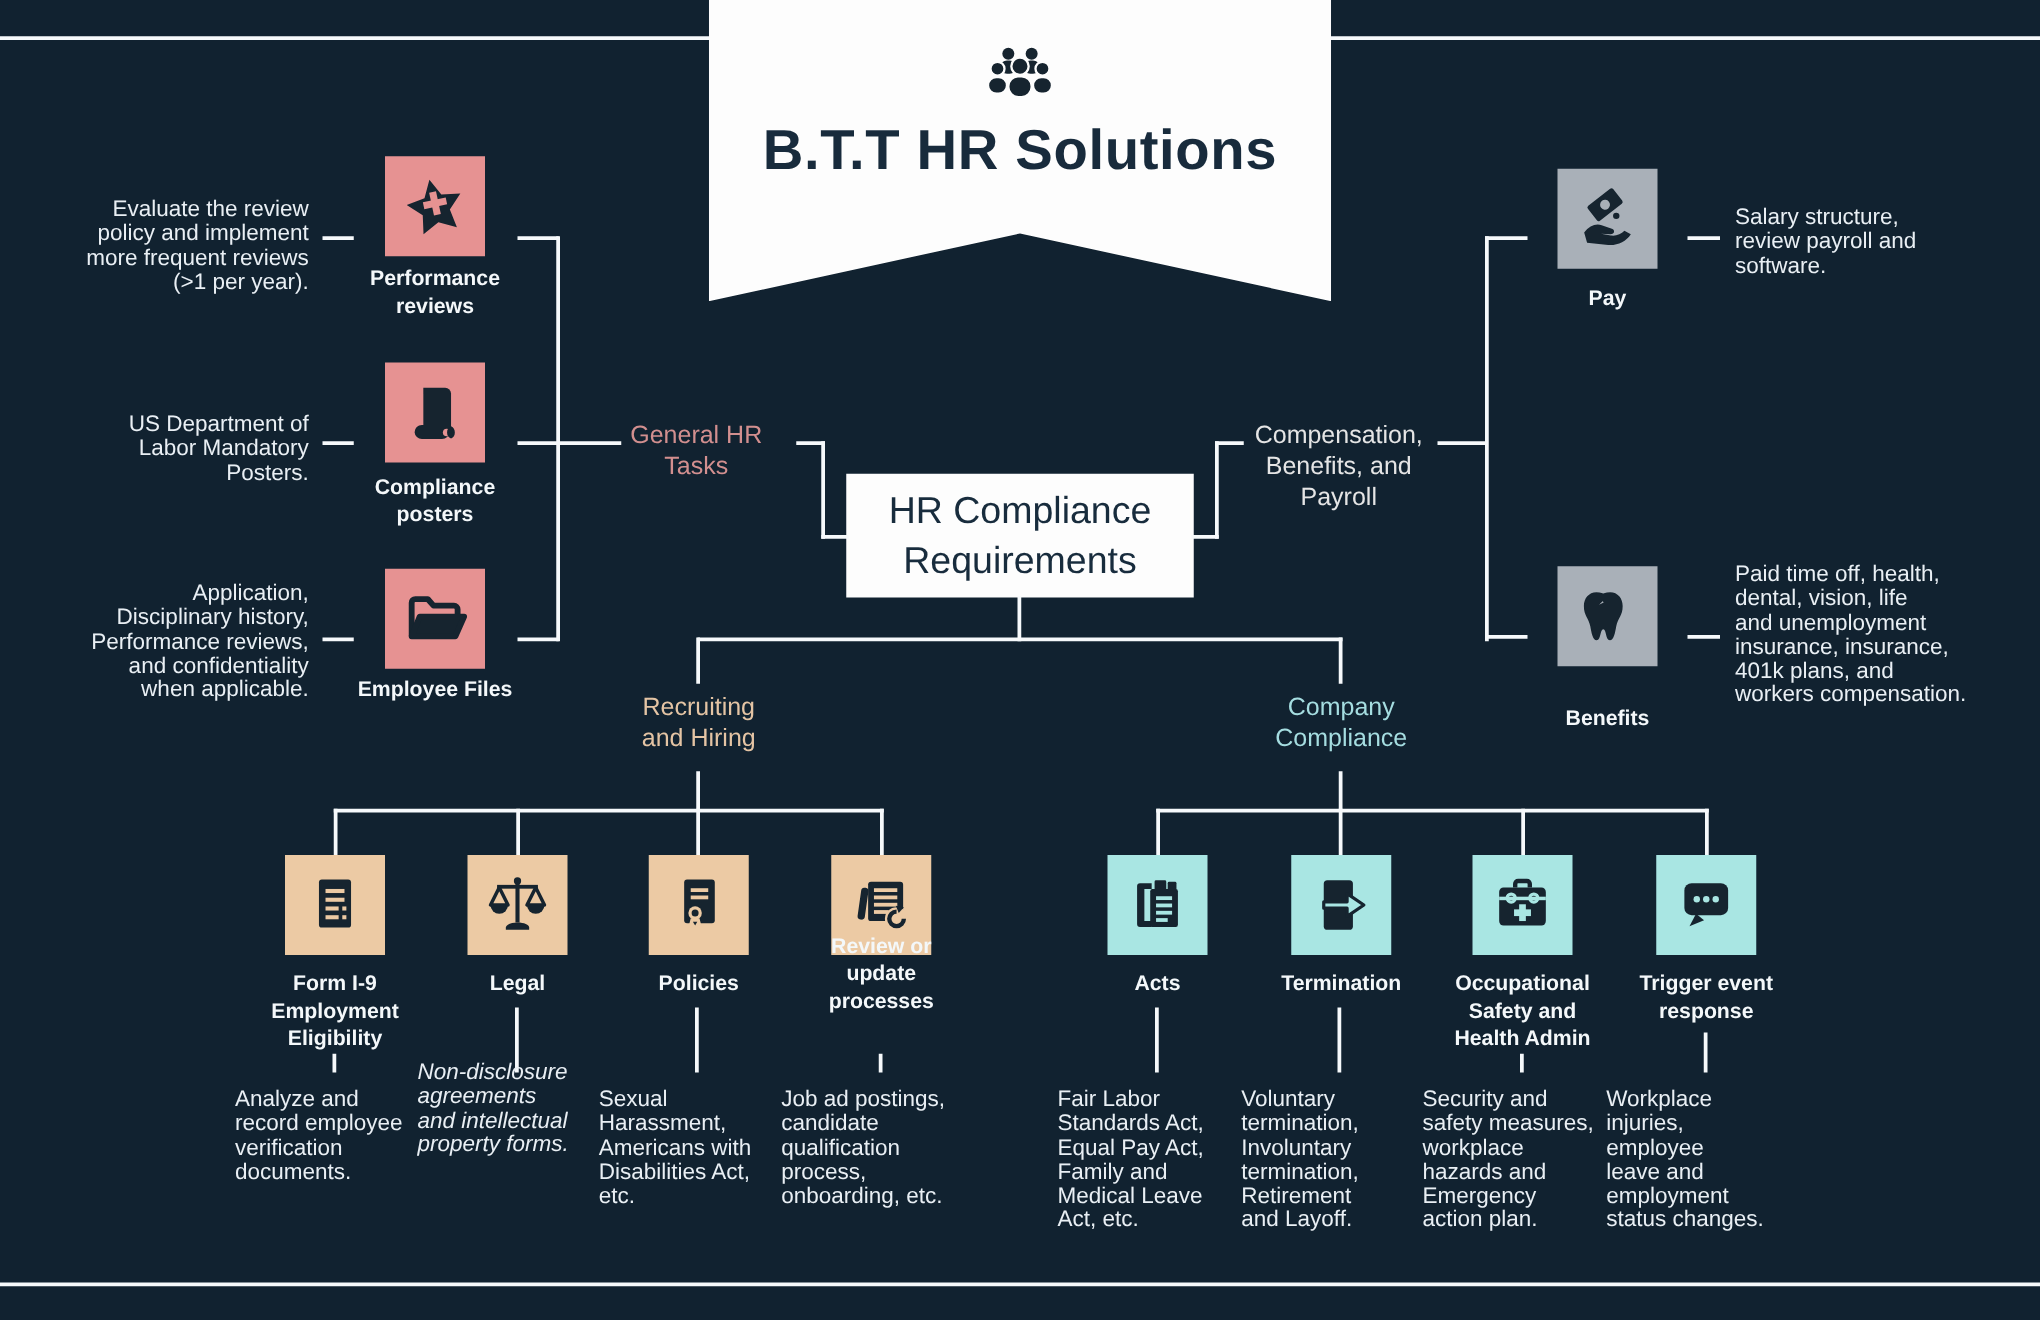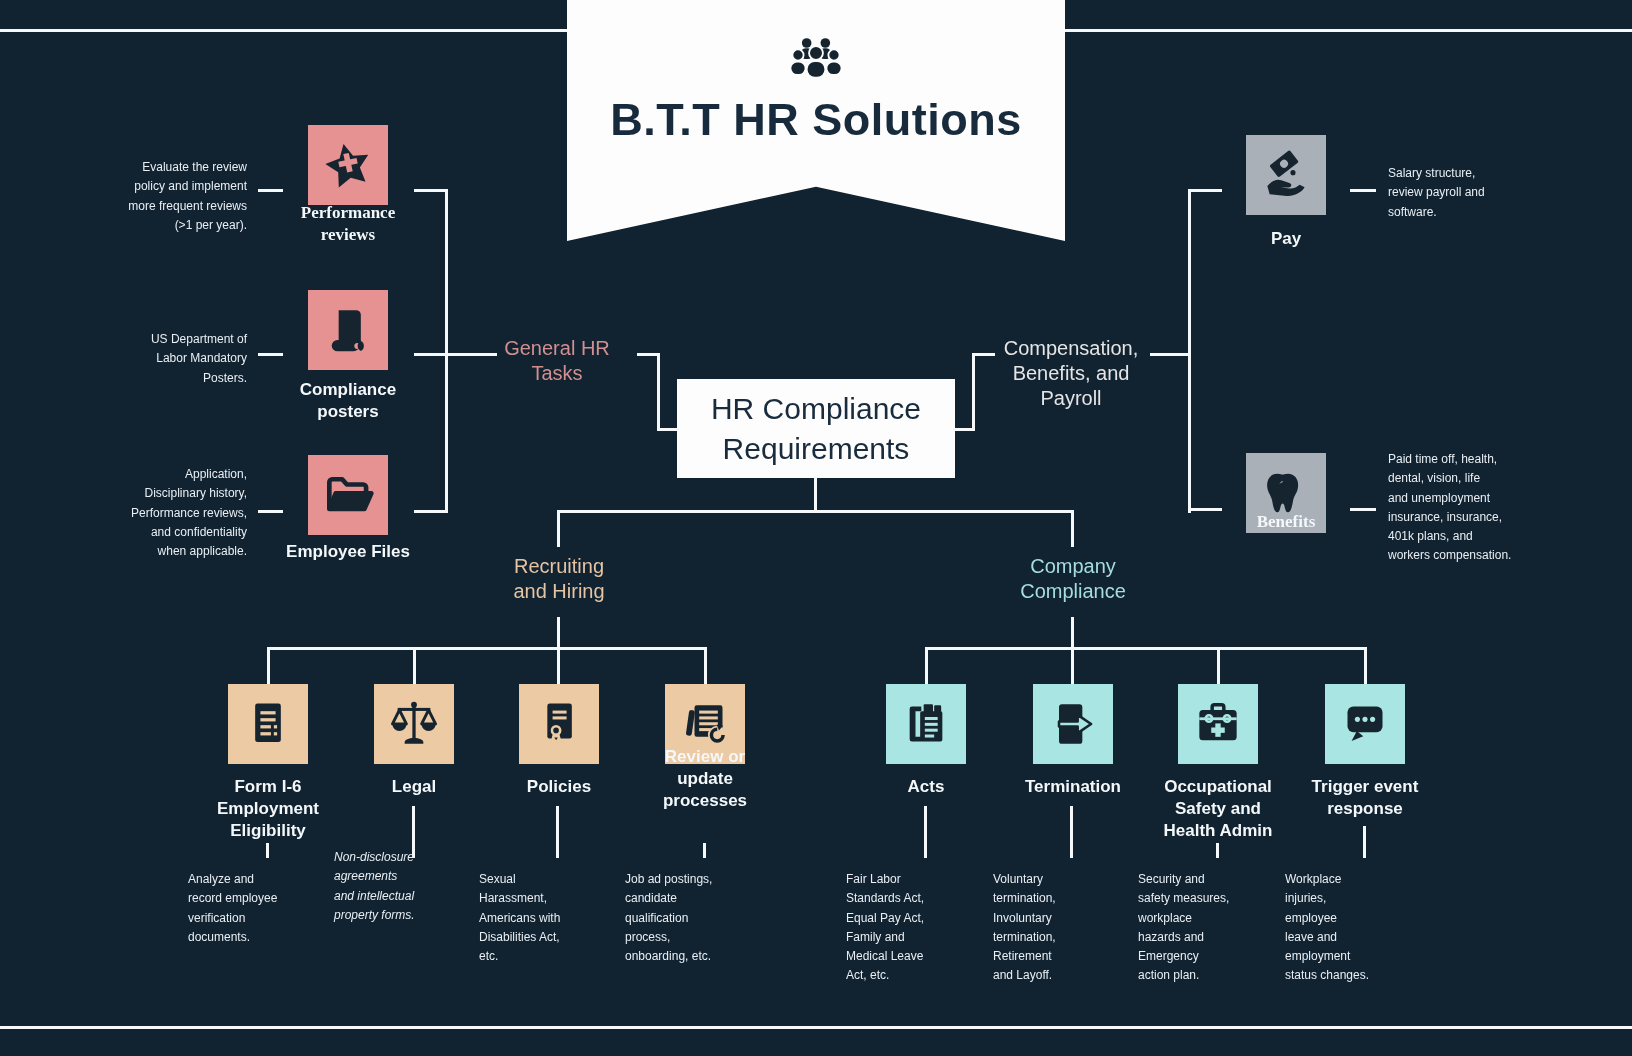--- a/index.html
+++ b/index.html
@@ -22,21 +22,21 @@
   .lbl-tan{color:#e4c4a4;}
   .lbl-teal{color:#a5dde0;}
   .sq{position:absolute;width:80px;height:80px;display:flex;align-items:center;justify-content:center;}
   .sq-pink{background:#e69292;}
   .sq-gray{background:#a9b0b8;}
   .sq-tan{background:#eccaa4;}
   .sq-teal{background:#a9e6e3;}
   .sq svg{width:56px;height:56px;}
   .item-label{position:absolute;text-align:center;font-weight:bold;font-size:17px;
           line-height:22px;color:#f4f8fa;}
-  .desc{position:absolute;font-size:12px;line-height:19.3px;color:#e9eff4;}
+  .desc{position:absolute;font-size:18px;line-height:19.3px;color:#e9eff4;}
   .desc-r{text-align:right;}
   .desc-c{text-align:left;}
   .ic{fill:#16242f;}
 </style>
 </head>
 <body>
 
 <div class="page">
 
   <div class="ln" style="left:0;top:29px;width:1632px;height:3px;"></div>
@@ -90,21 +90,21 @@
 
   <div class="sq sq-pink" style="left:308px;top:125px;">
     <svg viewBox="0 0 48 48">
       <path class="ic" transform="rotate(-12 24 24)" d="M24 5.5l5.9 11.6 12.9 2-9.3 9.2 2.2 12.9L24 35.2l-11.7 6 2.2-12.9-9.3-9.2 12.9-2z"></path>
       <g fill="#e69292" transform="rotate(-12 24 22)">
           <rect x="21.6" y="14" width="4.8" height="16"></rect>
           <rect x="16" y="19.6" width="16" height="4.8"></rect>
         </g>
     </svg>
   </div>
-  <div class="item-label pre" style="left:268px;top:202px;width:160px;font-family:Liberation Serif, serif;">Performance
+  <div class="item-label pre" style="left:268px;top:212px;width:160px;">Performance
 reviews</div>
   <div class="desc desc-r pre" style="left:67px;top:158px;width:180px;">Evaluate the review
 policy and implement
 more frequent reviews
 (&gt;1 per year).</div>
 
   <div class="sq sq-pink" style="left:308px;top:290px;">
     <svg viewBox="0 0 48 48">
       <path class="ic" d="M16 7h15a4 4 0 0 1 4 4v24H16z"></path>
       <path class="ic" d="M10 37.5a5 5 0 0 1 5-5h20a5 5 0 0 0-1.2 3.3v1.4a5 5 0 0 1-5 5H15a5 5 0 0 1-5-4.7z"></path>
@@ -154,21 +154,21 @@
   <div class="item-label pre" style="left:1206px;top:228px;width:160px;">Pay</div>
   <div class="desc pre" style="left:1388px;top:164px;width:200px;">Salary structure,
 review payroll and
 software.</div>
 
   <div class="sq sq-gray" style="left:1246px;top:453px;">
     <svg viewBox="0 0 48 48">
       <path class="ic" d="M24 10.2c-2-1.6-4.6-2.7-7.6-2.7-5.3 0-8.6 4.3-8.6 9.4 0 6.9 3.3 8.1 4.4 14 .8 4.3 1.6 9.6 4.4 9.6 3 0 2.2-7.6 4.5-7.6s1.4 7.6 4.5 7.6c2.8 0 3.6-5.3 4.4-9.6 1.1-5.9 4.4-7.1 4.4-14 0-5.1-3.3-9.4-8.6-9.4-3 0-5.6 1.1-7.6 2.7l3.2 4.3-3.2 1.6z"></path>
     </svg>
   </div>
-  <div class="item-label pre" style="left:1206px;top:511px;width:160px;font-family:Liberation Serif, serif;">Benefits</div>
+  <div class="item-label pre" style="left:1206px;top:564px;width:160px;">Benefits</div>
   <div class="desc pre" style="left:1388px;top:450px;width:210px;">Paid time off, health,
 dental, vision, life
 and unemployment
 insurance, insurance,
 401k plans, and
 workers compensation.</div>
 
   <div class="branch-label lbl-tan pre" style="left:469px;top:554px;width:180px;">Recruiting
 and Hiring</div>
   <div class="ln" style="left:557px;top:617px;width:3px;height:32px;"></div>
@@ -188,21 +188,21 @@
       <g fill="#eccaa4">
           <rect x="17.5" y="13" width="13" height="2.8"></rect>
           <rect x="17.5" y="19" width="13" height="2.8"></rect>
       <rect x="17.5" y="25" width="9" height="2.8"></rect>
           <rect x="29" y="25" width="2.8" height="2.8"></rect>
       <rect x="17.5" y="31" width="9" height="2.8"></rect>
           <rect x="29" y="31" width="2.8" height="2.8"></rect>
         </g>
     </svg>
   </div>
-  <div class="item-label pre" style="left:193px;top:776px;width:150px;">Form I-6
+  <div class="item-label pre" style="left:193px;top:776px;width:150px;">Form I-9
 Employment
 Eligibility</div>
   <div class="desc desc-c pre" style="left:188px;top:870px;width:160px;">Analyze and
 record employee
 verification
 documents.</div>
 
   <div class="sq sq-tan" style="left:374px;top:684px;">
     <svg viewBox="0 0 48 48">
       <g class="ic">

